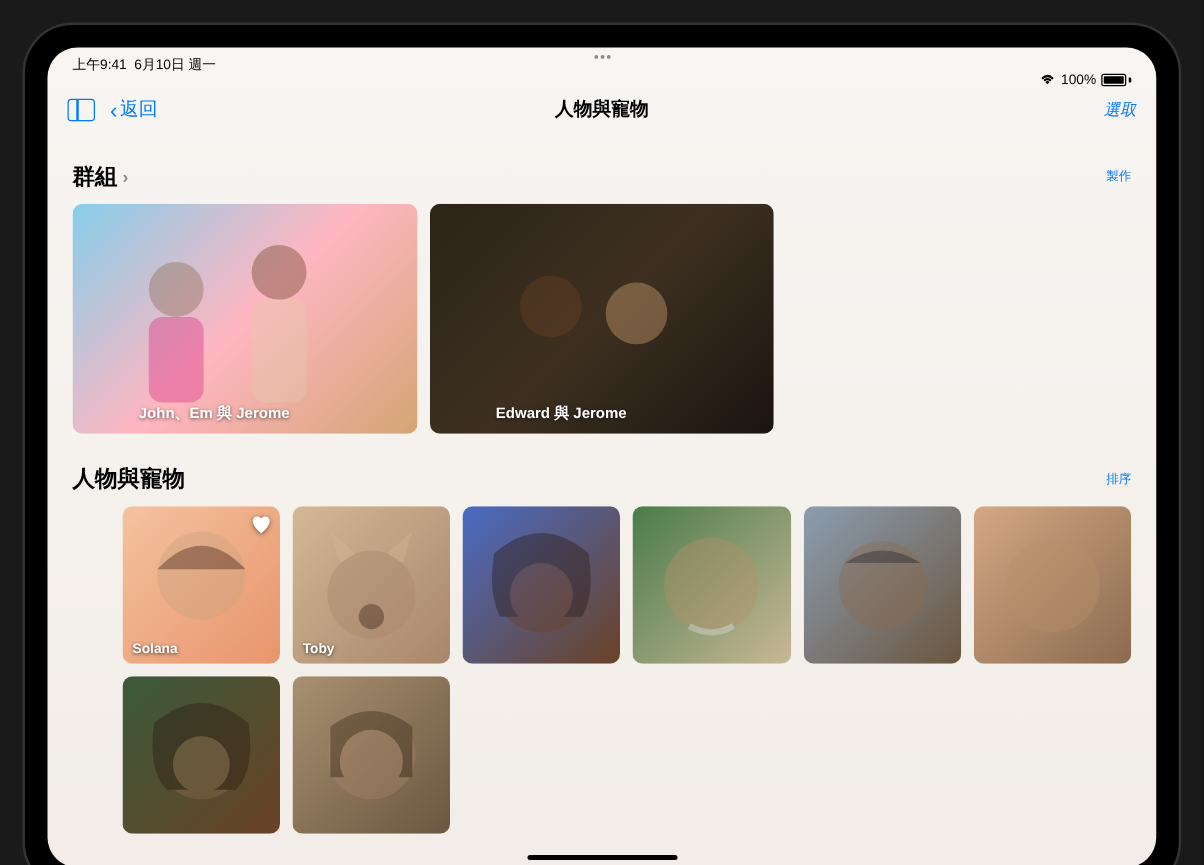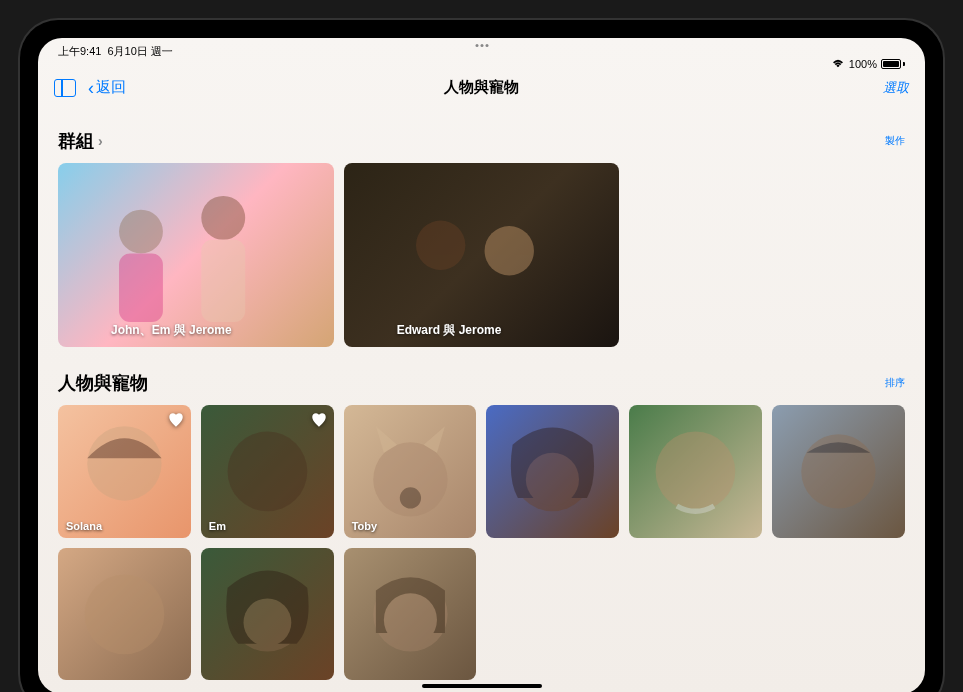--- a/index.html
+++ b/index.html
@@ -232,20 +232,21 @@
       font-size: 12px;
       font-weight: 700;
       text-shadow: 0 1px 3px rgba(0,0,0,0.6);
       margin-left: 43px;
     }
     
     .people-grid {
       display: grid;
       grid-template-columns: repeat(6, 1fr);
       gap: 10px;
+      margin-left: 40px;
     }
     
     .person-card {
       position: relative;
       aspect-ratio: 1;
       border-radius: 8px;
       overflow: hidden;
       cursor: pointer;
     }
     
@@ -396,29 +397,20 @@
           <div class="person-image img-p1"><svg class="face-svg" viewBox="0 0 50 50">
                 <circle cx="25" cy="22" r="14" fill="#c9a480"></circle>
                 <path d="M11 20 Q25 5 39 20" fill="#2a1810"></path>
               </svg></div>
           <svg class="favorite-badge" viewBox="0 0 24 24">
               <path d="M12 21 C12 21 3 14 3 8 C3 5 5 3 8 3 C10 3 12 5 12 5 C12 5 14 3 16 3 C19 3 21 5 21 8 C21 14 12 21 12 21 Z" fill="#fff"></path>
             </svg>
           <div class="person-label">Solana</div>
         </div>
         <div class="person-card">
-          <div class="person-image img-p2"><svg class="face-svg" viewBox="0 0 50 50">
-                <circle cx="25" cy="25" r="15" fill="#4a3020"></circle>
-              </svg></div>
-          <svg class="favorite-badge" viewBox="0 0 24 24">
-              <path d="M12 21 C12 21 3 14 3 8 C3 5 5 3 8 3 C10 3 12 5 12 5 C12 5 14 3 16 3 C19 3 21 5 21 8 C21 14 12 21 12 21 Z" fill="#fff"></path>
-            </svg>
-          <div class="person-label">Em</div>
-        </div>
-        <div class="person-card">
           <div class="person-image img-p5"><svg class="face-svg" viewBox="0 0 50 50">
                 <circle cx="25" cy="28" r="14" fill="#a8866b"></circle>
                 <path d="M15 18 L12 8 L20 15 Z M35 18 L38 8 L30 15 Z" fill="#d4b896"></path>
                 <circle cx="25" cy="35" r="4" fill="#2a1810"></circle>
               </svg></div>
           <div class="person-label">Toby</div>
         </div>
         <div class="person-card">
           <div class="person-image img-p7"><svg class="face-svg" viewBox="0 0 50 50">
                 <circle cx="25" cy="25" r="15" fill="#6b4226"></circle>

